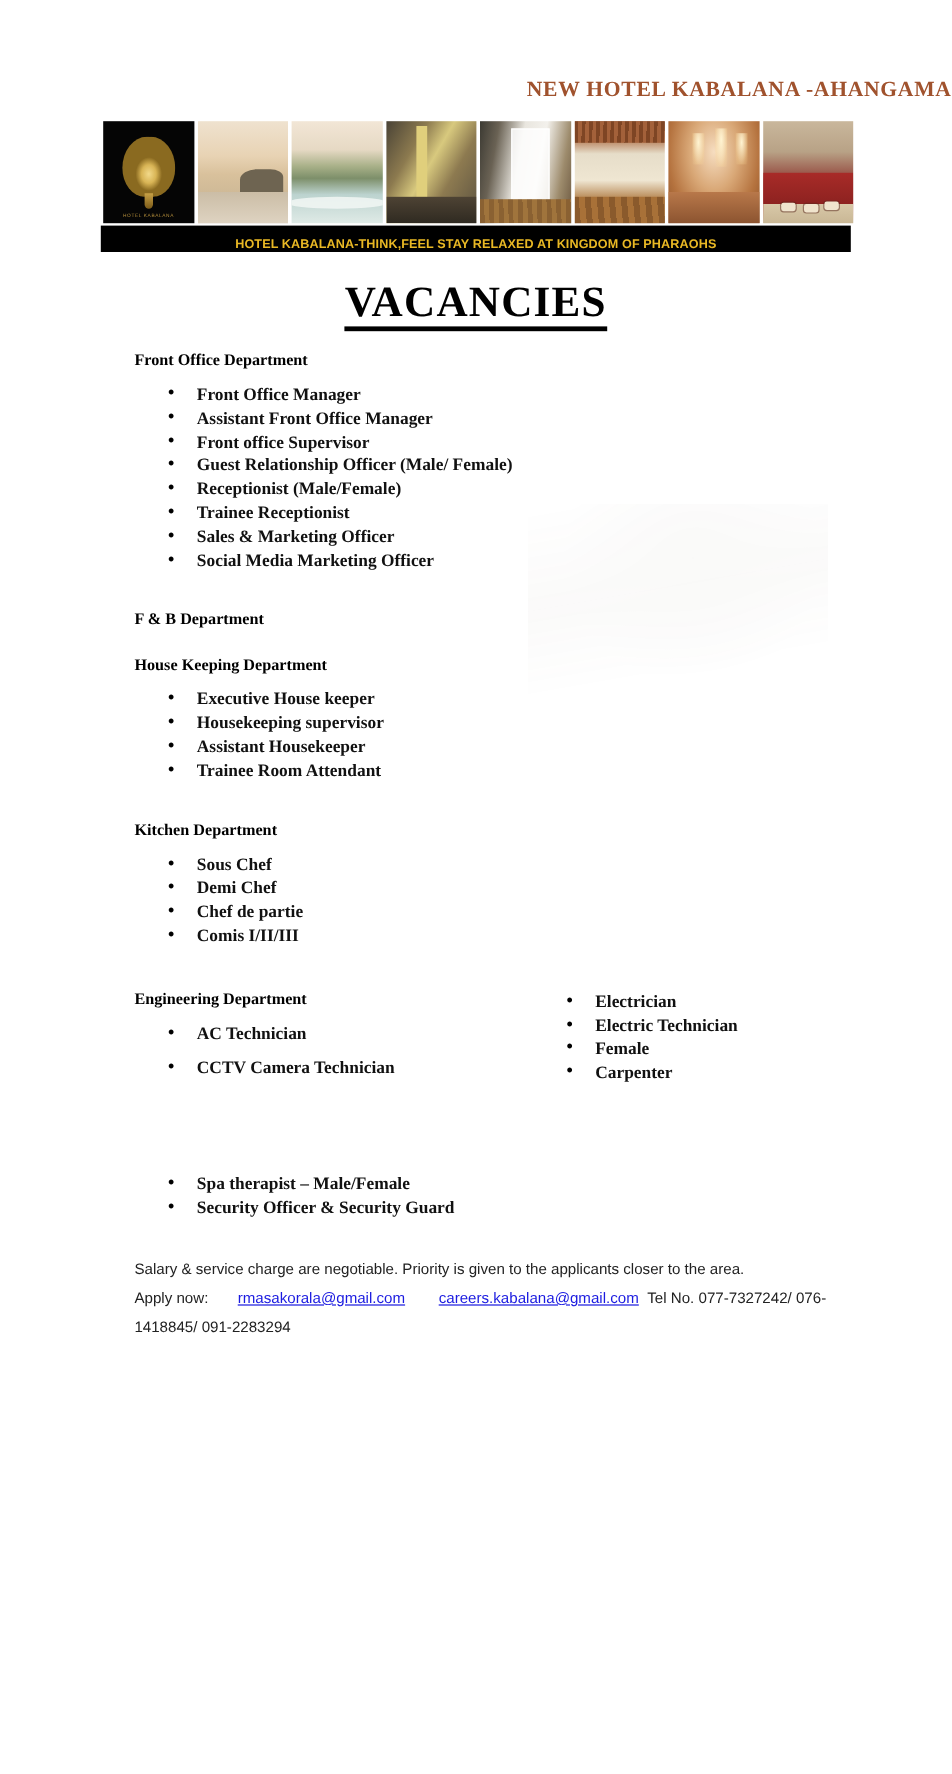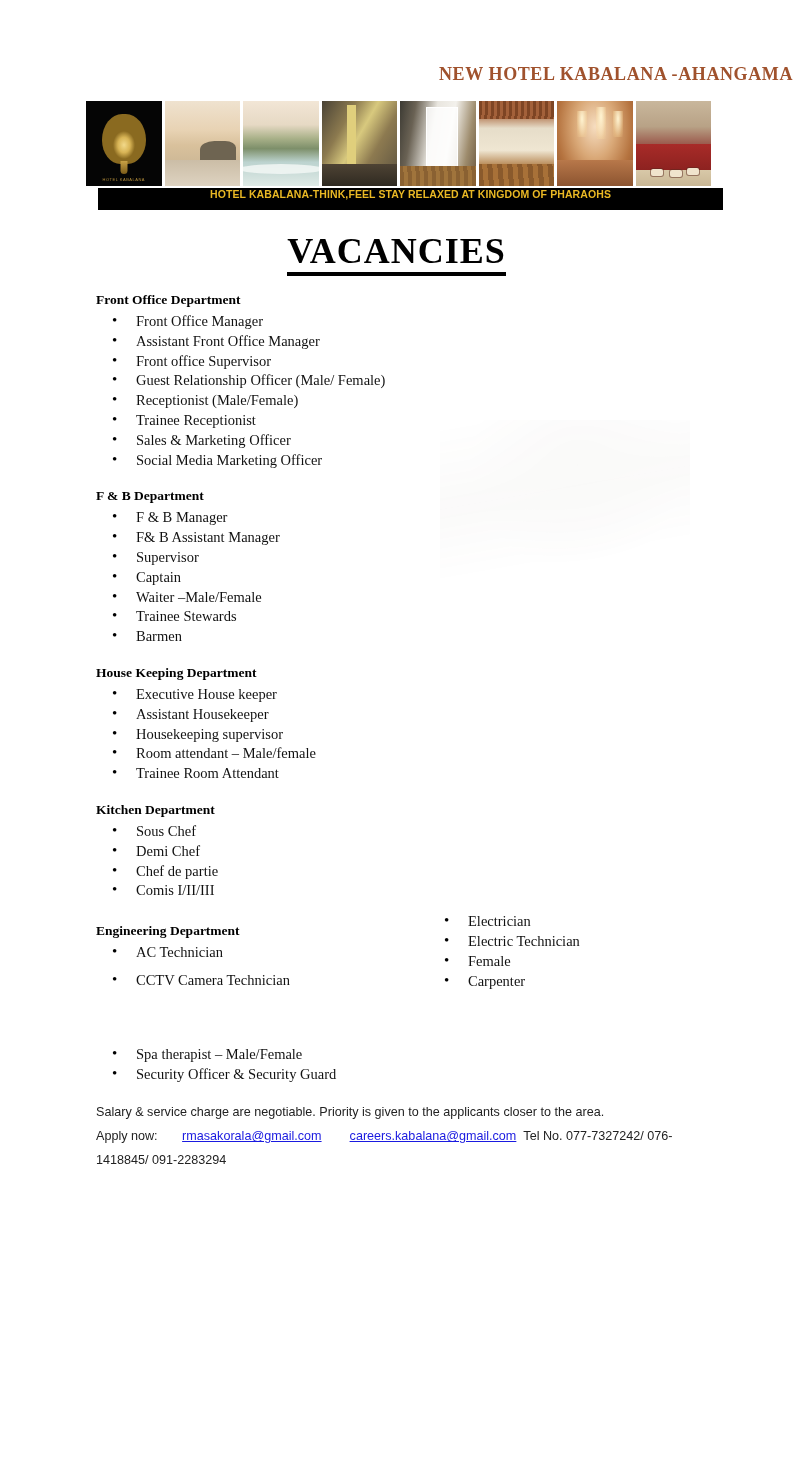--- a/index.html
+++ b/index.html
@@ -220,26 +220,26 @@
   .ph-buffet .d3 { left: 53%; bottom: 21px; }
   .ph-buffet .d4 { left: 74%; bottom: 27px; }
   .ph-buffet .d5 { left: 20%; bottom: 10px; }
   .ph-buffet .d6 { left: 46%; bottom: 9px; }
   .ph-buffet .d7 { left: 68%; bottom: 11px; }
 
   
   .tagline-bar {
     position: absolute;
     top: 188px;
-    left: 98px;
+    left: 84px;
     width: 625px;
     height: 22px;
     background: #000000;
     display: flex;
-    align-items: flex-start;
+    align-items: flex-end;
     justify-content: center;
   }
   .tagline-text {
     font-family: "Liberation Sans", "DejaVu Sans", sans-serif;
     font-weight: bold;
     font-size: 10.5px;
     color: #E9B824;
     letter-spacing: 0.1px;
     white-space: nowrap;
   }
@@ -260,37 +260,38 @@
     letter-spacing: 1px;
     border-bottom: 4px solid #000;
     padding-bottom: 1px;
     line-height: 1.08;
   }
 
   
   .doc {
     position: absolute;
     top: 292px;
-    left: 0;
+    left: 16px;
     width: 712px;
   }
 
   .dept-heading {
     font-family: "Liberation Serif", "DejaVu Serif", serif;
     font-weight: bold;
     font-size: 13.5px;
     color: #000;
     margin: 0 0 4px 0;
     padding-left: 96px;
   }
 
   ul.jobs {
     list-style: none;
-    margin: 0;
+    margin: 12px;
     padding: 0 0 0 112px;
+    font-weight: bold;
   }
   ul.jobs li {
     position: relative;
     font-family: "Liberation Serif", "DejaVu Serif", serif;
     font-size: 14.5px;
     line-height: 19.8px;
     color: #111;
     padding-left: 24px;
   }
   ul.jobs li::before {
@@ -431,39 +432,29 @@
       <li>Receptionist (Male/Female)</li>
       <li>Trainee Receptionist</li>
       <li>Sales &amp; Marketing Officer</li>
       <li>Social Media Marketing Officer</li>
     </ul>
   </div>
   <div class="gap-after-list"></div>
 
   <div class="section">
     <div class="dept-heading">F &amp; B Department</div>
-    <ul class="jobs">
-      <li>F &amp; B Manager</li>
-      <li>F&amp; B Assistant Manager</li>
-      <li>Supervisor</li>
-      <li>Captain</li>
-      <li>Waiter –Male/Female</li>
-      <li>Trainee Stewards</li>
-      <li>Barmen</li>
-    </ul>
   </div>
   <div class="gap-after-list"></div>
 
   <div class="section">
     <div class="dept-heading">House Keeping Department</div>
     <ul class="jobs">
       <li>Executive House keeper</li>
+      <li>Housekeeping supervisor</li>
       <li>Assistant Housekeeper</li>
-      <li>Housekeeping supervisor</li>
-      <li>Room attendant – Male/female</li>
       <li>Trainee Room Attendant</li>
     </ul>
   </div>
   <div class="gap-after-list"></div>
 
   <div class="section">
     <div class="dept-heading">Kitchen Department</div>
     <ul class="jobs">
       <li>Sous Chef</li>
       <li>Demi Chef</li>

